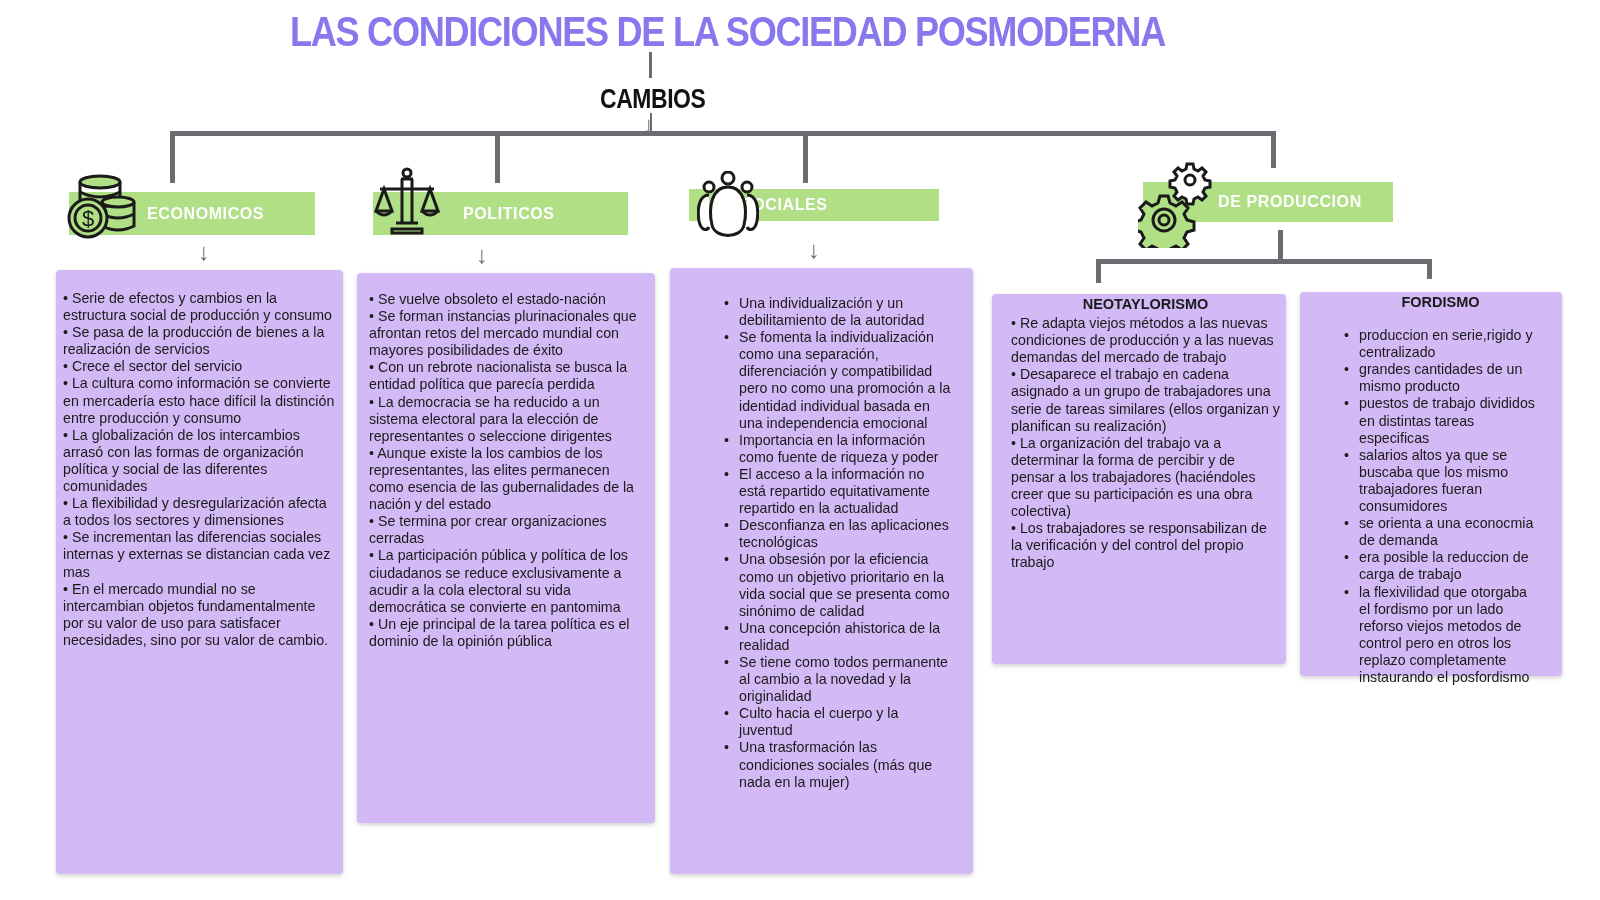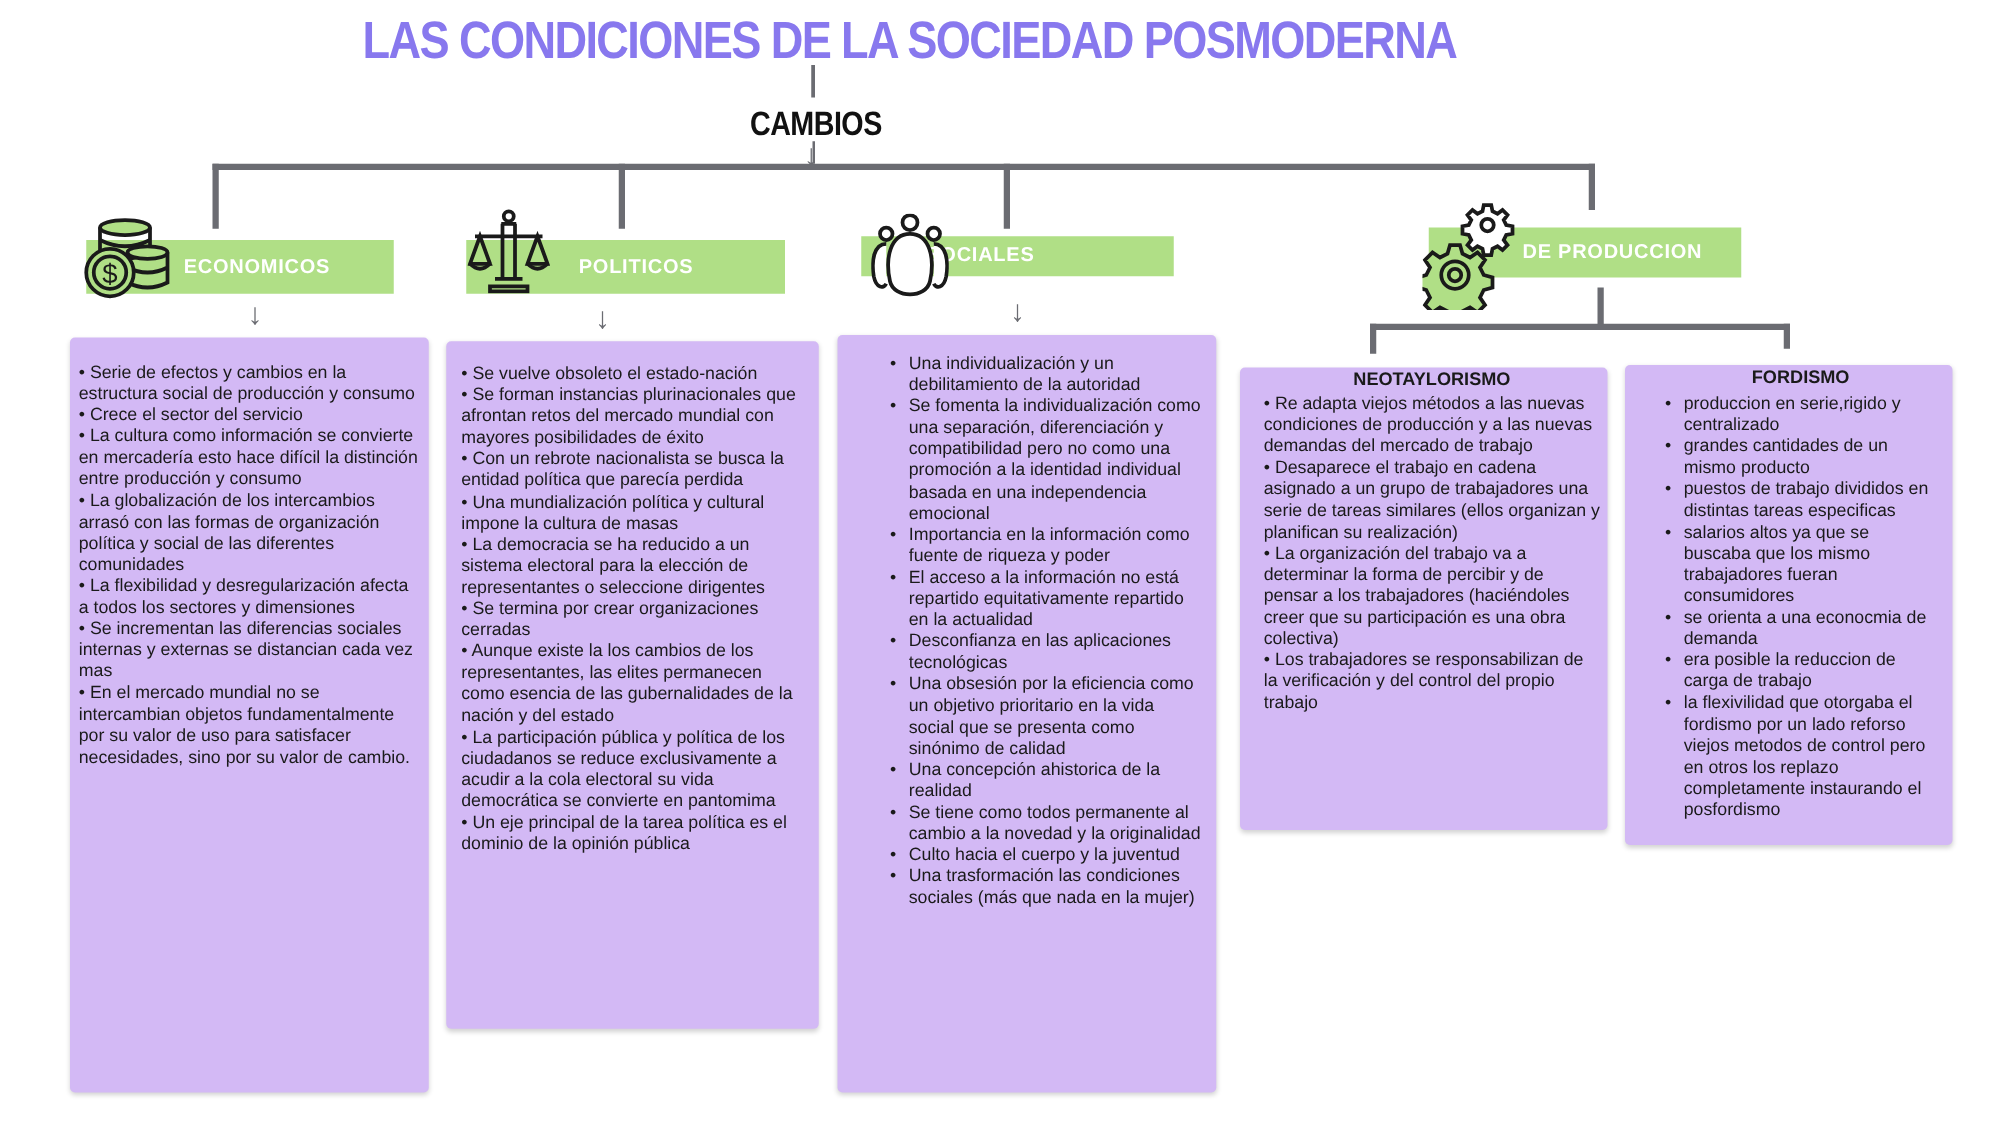--- a/index.html
+++ b/index.html
@@ -29,21 +29,21 @@
   }
   .box {
     background:#d3b9f5; border-radius:4px;
     box-shadow:0 2px 4px rgba(0,0,0,0.18);
     color:#1a1a1a; font-size:14.2px; line-height:17.1px;
     box-sizing:border-box;
   }
   .box .head { font-weight:bold; text-align:center; font-size:14.5px; margin-bottom:2px; }
   .dot-list { margin:0; padding:0; list-style:none; }
   .dot-list li::before { content:"• "; }
-  .ind-list { margin:4px; padding:0 0 0 18px; list-style:none; }
+  .ind-list { margin:16px; padding:0 0 0 18px; list-style:none; }
   .ind-list li { position:relative; }
   .ind-list li::before { content:"•"; position:absolute; left:-15px; }
   .icon svg { display:block; }
 </style>
 </head>
 <body>
 
 <div class="abs title">LAS CONDICIONES DE LA SOCIEDAD POSMODERNA</div>
 
 <div class="abs line" style="left:649px;top:52px;width:3px;height:26px;"></div>
@@ -126,38 +126,38 @@
 </div>
 
 <div class="abs line" style="left:1278px;top:230px;width:5px;height:31px;"></div>
 <div class="abs line" style="left:1096px;top:259px;width:336px;height:5px;"></div>
 <div class="abs line" style="left:1096px;top:259px;width:5px;height:24px;"></div>
 <div class="abs line" style="left:1427px;top:259px;width:5px;height:20px;"></div>
 
 <div class="abs box" style="left:56px;top:270px;width:287px;height:604px;padding:20px 6px 0 7px;">
   <ul class="dot-list">
     <li>Serie de efectos y cambios en la estructura social de producción y consumo</li>
+    <li>Se pasa de la producción de bienes a la realización de servicios</li>
     <li>Crece el sector del servicio</li>
     <li>La cultura como información se convierte en mercadería esto hace difícil la distinción entre producción y consumo</li>
     <li>La globalización de los intercambios arrasó con las formas de organización política y social de las diferentes comunidades</li>
     <li>La flexibilidad y desregularización afecta a todos los sectores y dimensiones</li>
     <li>Se incrementan las diferencias sociales internas y externas se distancian cada vez mas</li>
     <li>En el mercado mundial no se intercambian objetos fundamentalmente por su valor de uso para satisfacer necesidades, sino por su valor de cambio.</li>
   </ul>
 </div>
 
 <div class="abs box" style="left:357px;top:273px;width:298px;height:550px;padding:18px 8px 0 12px;">
   <ul class="dot-list">
     <li>Se vuelve obsoleto el estado-nación</li>
     <li>Se forman instancias plurinacionales que afrontan retos del mercado mundial con mayores posibilidades de éxito</li>
     <li>Con un rebrote nacionalista se busca la entidad política que parecía perdida</li>
-    <li>Una mundialización política y cultural impone la cultura de masas</li>
     <li>La democracia se ha reducido a un sistema electoral para la elección de representantes o seleccione dirigentes</li>
+    <li>Aunque existe la los cambios de los representantes, las elites permanecen como esencia de las gubernalidades de la nación y del estado</li>
     <li>Se termina por crear organizaciones cerradas</li>
-    <li>Aunque existe la los cambios de los representantes, las elites permanecen como esencia de las gubernalidades de la nación y del estado</li>
     <li>La participación pública y política de los ciudadanos se reduce exclusivamente a acudir a la cola electoral su vida democrática se convierte en pantomima</li>
     <li>Un eje principal de la tarea política es el dominio de la opinión pública</li>
   </ul>
 </div>
 
 <div class="abs box" style="left:670px;top:268px;width:303px;height:606px;padding:11px 6px 0 35px;">
   <ul class="ind-list">
     <li>Una individualización y un debilitamiento de la autoridad</li>
     <li>Se fomenta la individualización como una separación, diferenciación y compatibilidad pero no como una promoción a la identidad individual basada en una independencia emocional</li>
     <li> Importancia en la información como fuente de riqueza y poder</li>

